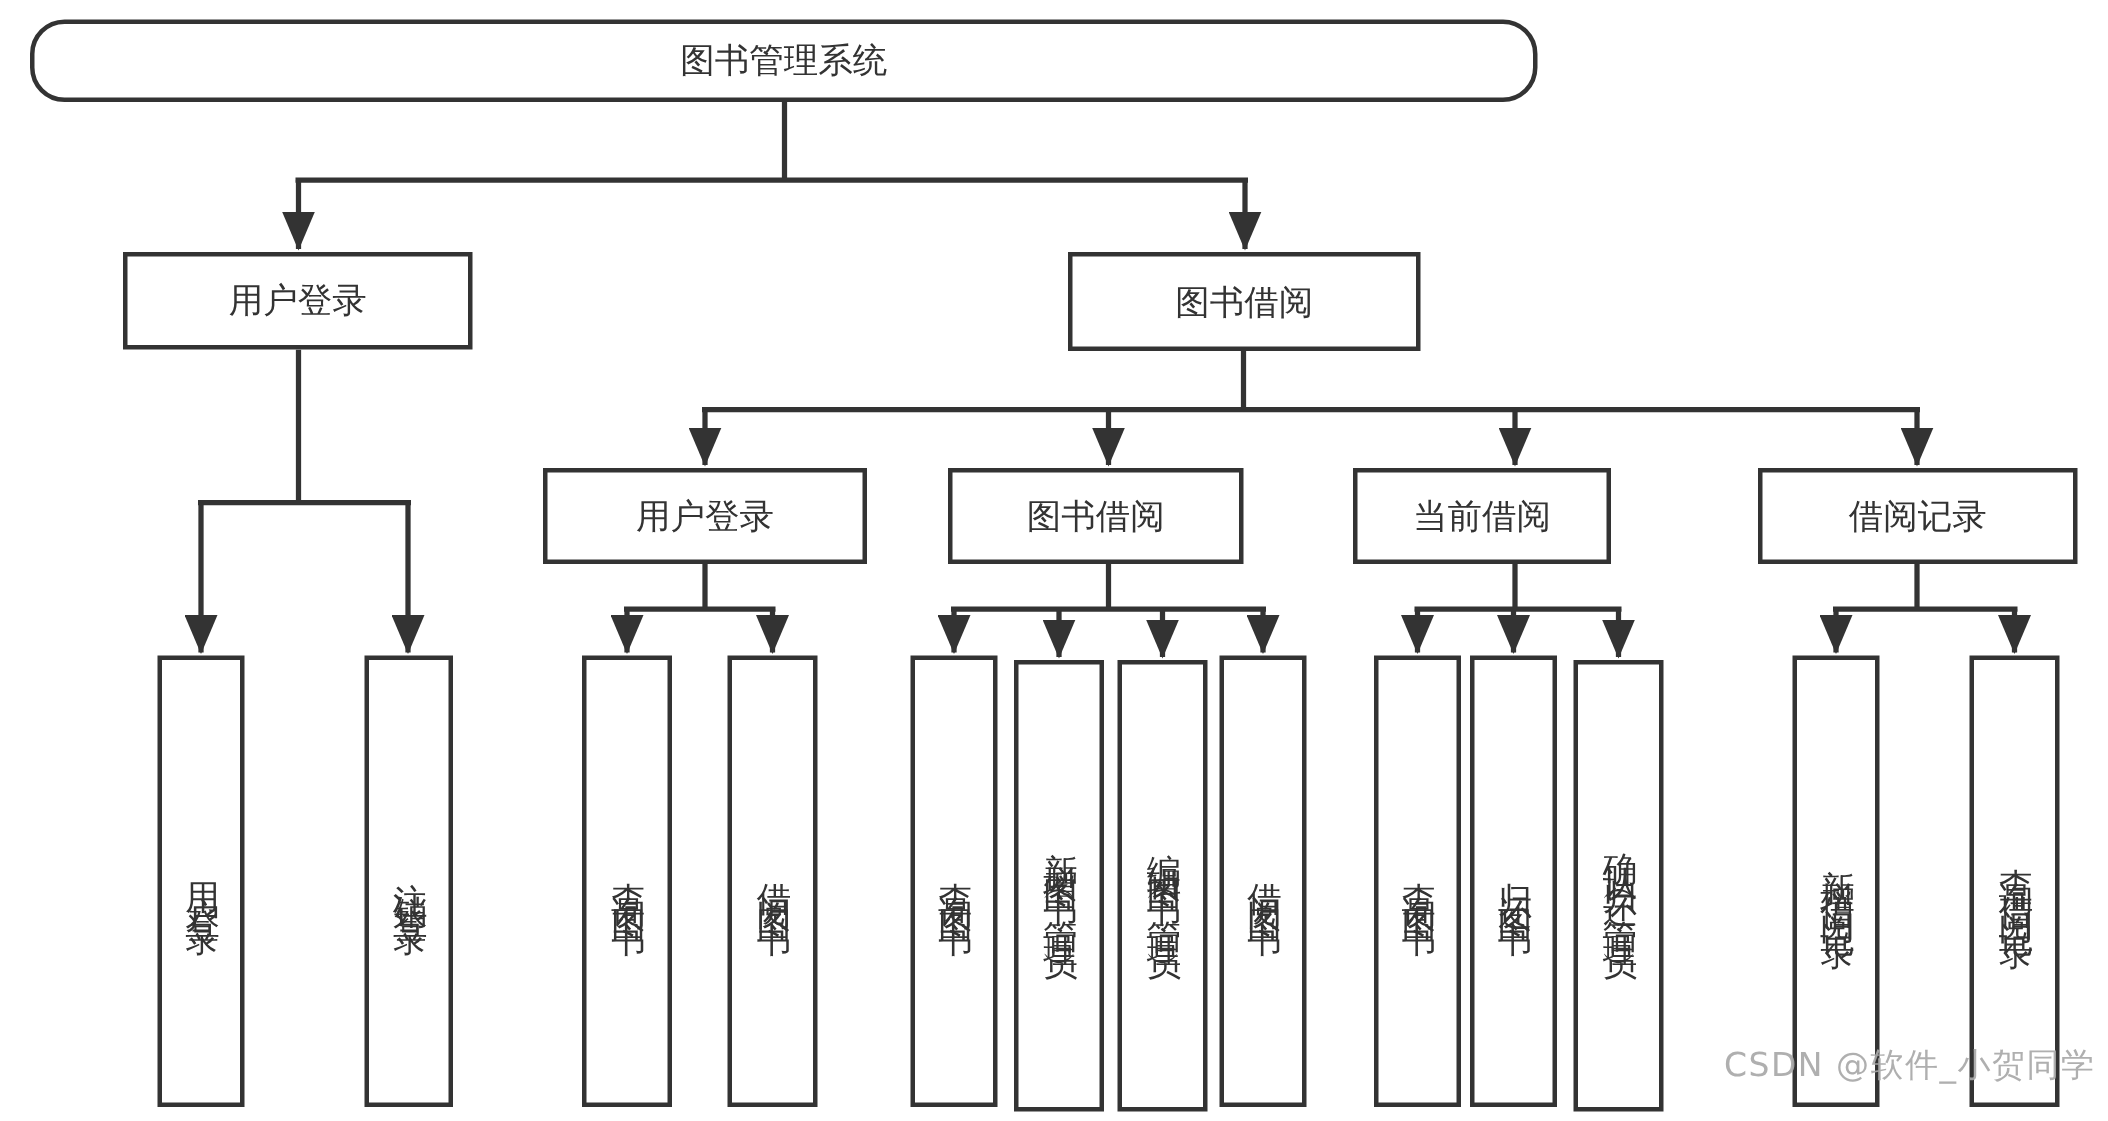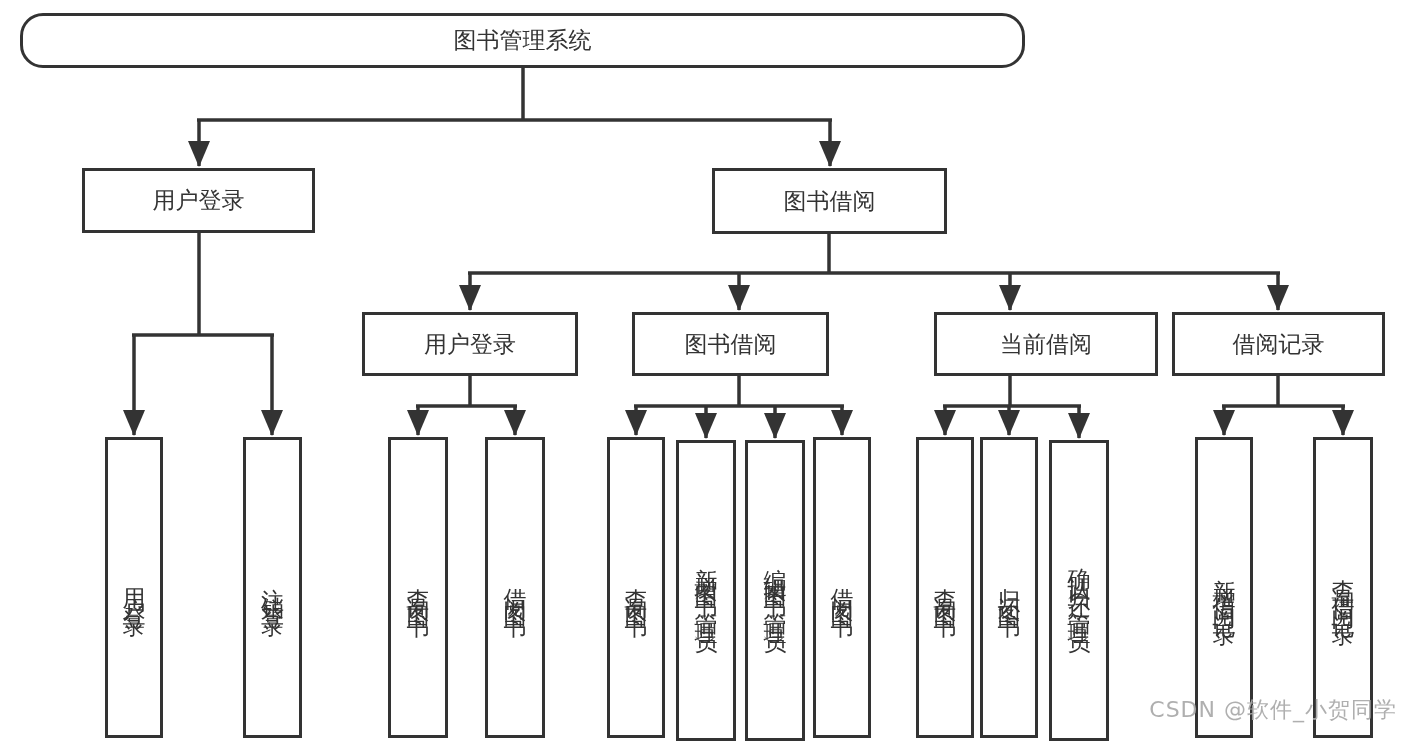--- a/index.html
+++ b/index.html
@@ -89,21 +89,21 @@
     </g>
   </svg>
 
   <div class="hbox" style="left:20px;top:13px;width:1005px;height:55px;border-radius:23px;">图书管理系统</div>
 
   <div class="hbox" style="left:82px;top:168px;width:233px;height:65px;">用户登录</div>
   <div class="hbox" style="left:712px;top:168px;width:235px;height:66px;">图书借阅</div>
 
   <div class="hbox" style="left:362px;top:312px;width:216px;height:64px;">用户登录</div>
   <div class="hbox" style="left:632px;top:312px;width:197px;height:64px;">图书借阅</div>
-  <div class="hbox" style="left:902px;top:312px;width:224px;height:64px;margin-left:32px;">当前借阅</div>
+  <div class="hbox" style="left:902px;top:312px;width:172px;height:64px;">当前借阅</div>
   <div class="hbox" style="left:1172px;top:312px;width:213px;height:64px;">借阅记录</div>
 
   <div class="vbox" style="left:105px;top:437px;width:58px;height:301px;">
     <span>用户登录</span>
   </div>
   <div class="vbox" style="left:243px;top:437px;width:59px;height:301px;">
     <span>注销登录</span>
   </div>
 
   <div class="vbox" style="left:388px;top:437px;width:60px;height:301px;">

